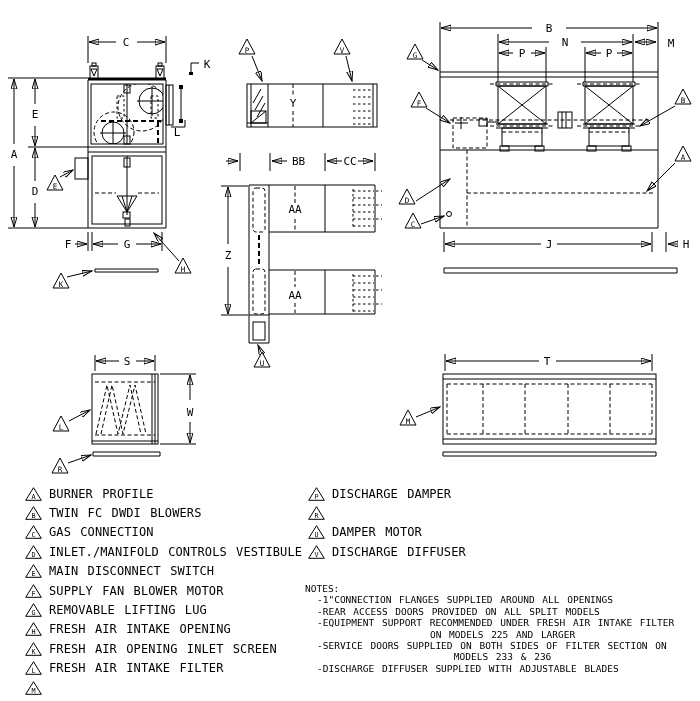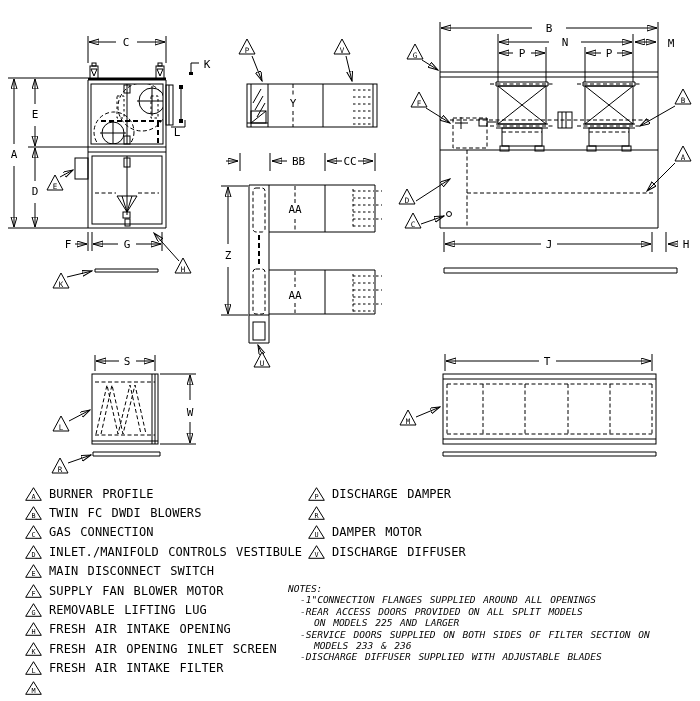--- a/index.html
+++ b/index.html
@@ -20,21 +20,21 @@
   .legend{position:absolute;}
   .lg-row{height:19.4px;display:flex;align-items:center;}
   .lg-tri{width:17px;height:14px;flex:0 0 17px;}
   .lg-tri text{font-family:"DejaVu Sans Mono",monospace;font-size:6.8px;text-anchor:middle;fill:#000;}
   .lg-tri polygon{fill:#fff;stroke:#000;stroke-width:1;}
   .lg-label{font-size:12px;letter-spacing:0.1px;word-spacing:2px;white-space:nowrap;padding-left:7px;color:#000;}
   .notes{position:absolute;color:#000;}
   .notes-title{font-size:9.5px;line-height:11.4px;word-spacing:2px;}
   .note-line{font-size:9.5px;line-height:11.4px;word-spacing:2px;white-space:nowrap;}
   .i1{padding-left:12px;}
-  .i2{padding-left:26px;}
+  .i2{padding-left:26px;text-align:center;}
 </style>
 </head>
 <body>
 
 <div id="stage">
 
 <svg id="cad" width="700" height="480" viewBox="0 0 700 480">
   <defs>
     <marker id="ar" markerWidth="11" markerHeight="7" refX="10" refY="3" orient="auto-start-reverse" markerUnits="userSpaceOnUse">
       <path d="M0,0 L10,3 L0,6 Z" fill="#000" stroke="none"></path>
@@ -557,23 +557,24 @@
   </div>
   <div class="lg-row">
     <svg class="lg-tri" viewBox="0 0 17 14">
           <polygon points="8.5,0.7 16.3,13.3 0.7,13.3"></polygon>
           <text x="8.5" y="12">V</text>
         </svg>
     <span class="lg-label">DISCHARGE DIFFUSER</span>
   </div>
 </div>
 
-<div class="notes" style="left:288px;top:583px;font-style:italic;">
+<div class="notes" style="left:305px;top:583px;">
   <div class="notes-title">NOTES:</div>
   <div class="note-line i1">-1"CONNECTION FLANGES SUPPLIED AROUND ALL OPENINGS</div>
   <div class="note-line i1">-REAR ACCESS DOORS PROVIDED ON ALL SPLIT MODELS</div>
+  <div class="note-line i1">-EQUIPMENT SUPPORT RECOMMENDED UNDER FRESH AIR INTAKE FILTER</div>
   <div class="note-line i2">ON MODELS 225 AND LARGER</div>
   <div class="note-line i1">-SERVICE DOORS SUPPLIED ON BOTH SIDES OF FILTER SECTION ON</div>
   <div class="note-line i2">MODELS 233 &amp; 236</div>
   <div class="note-line i1">-DISCHARGE DIFFUSER SUPPLIED WITH ADJUSTABLE BLADES</div>
 </div>
 
 </div>
 
 </body></html>

